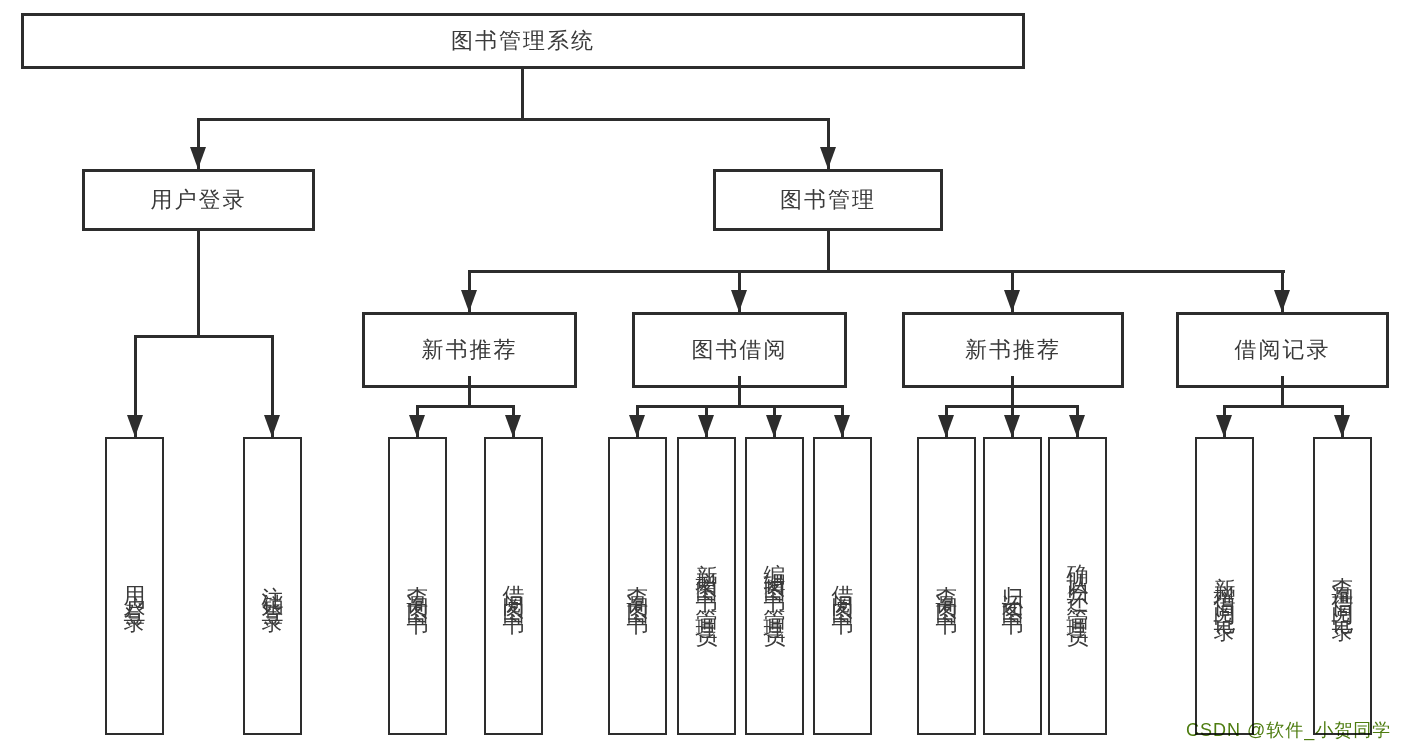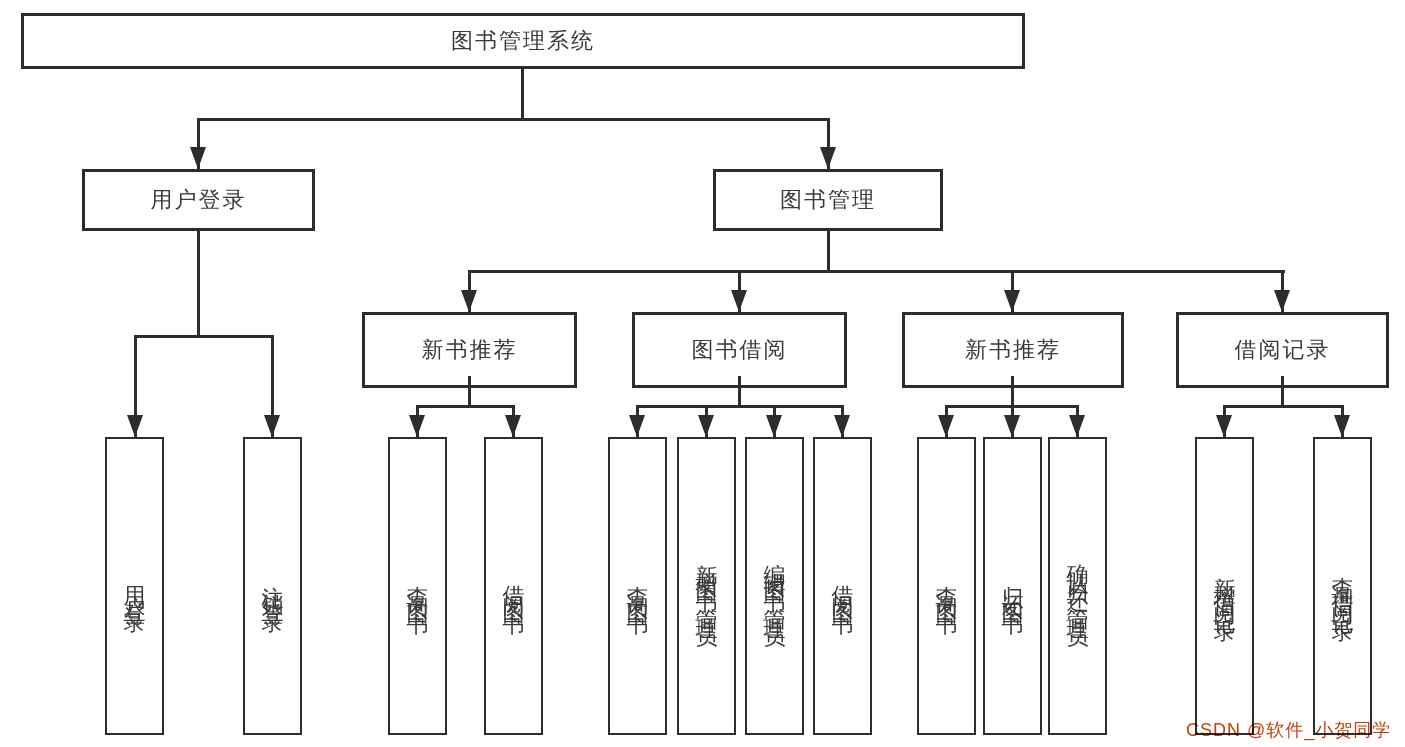--- a/index.html
+++ b/index.html
@@ -55,21 +55,21 @@
     border-left: 8px solid transparent;
     border-right: 8px solid transparent;
     border-top: 22px solid #2d2d2d;
   }
   .watermark {
     position: absolute;
     left: 1186px;
     top: 718px;
     font-size: 18px;
     letter-spacing: 1px;
-    color: #c2410c;
+    color: #4d7c0f;
     mix-blend-mode: multiply;
     z-index: 5;
     white-space: nowrap;
   }
 </style>
 </head>
 <body>
 
 <div id="canvas">
 

